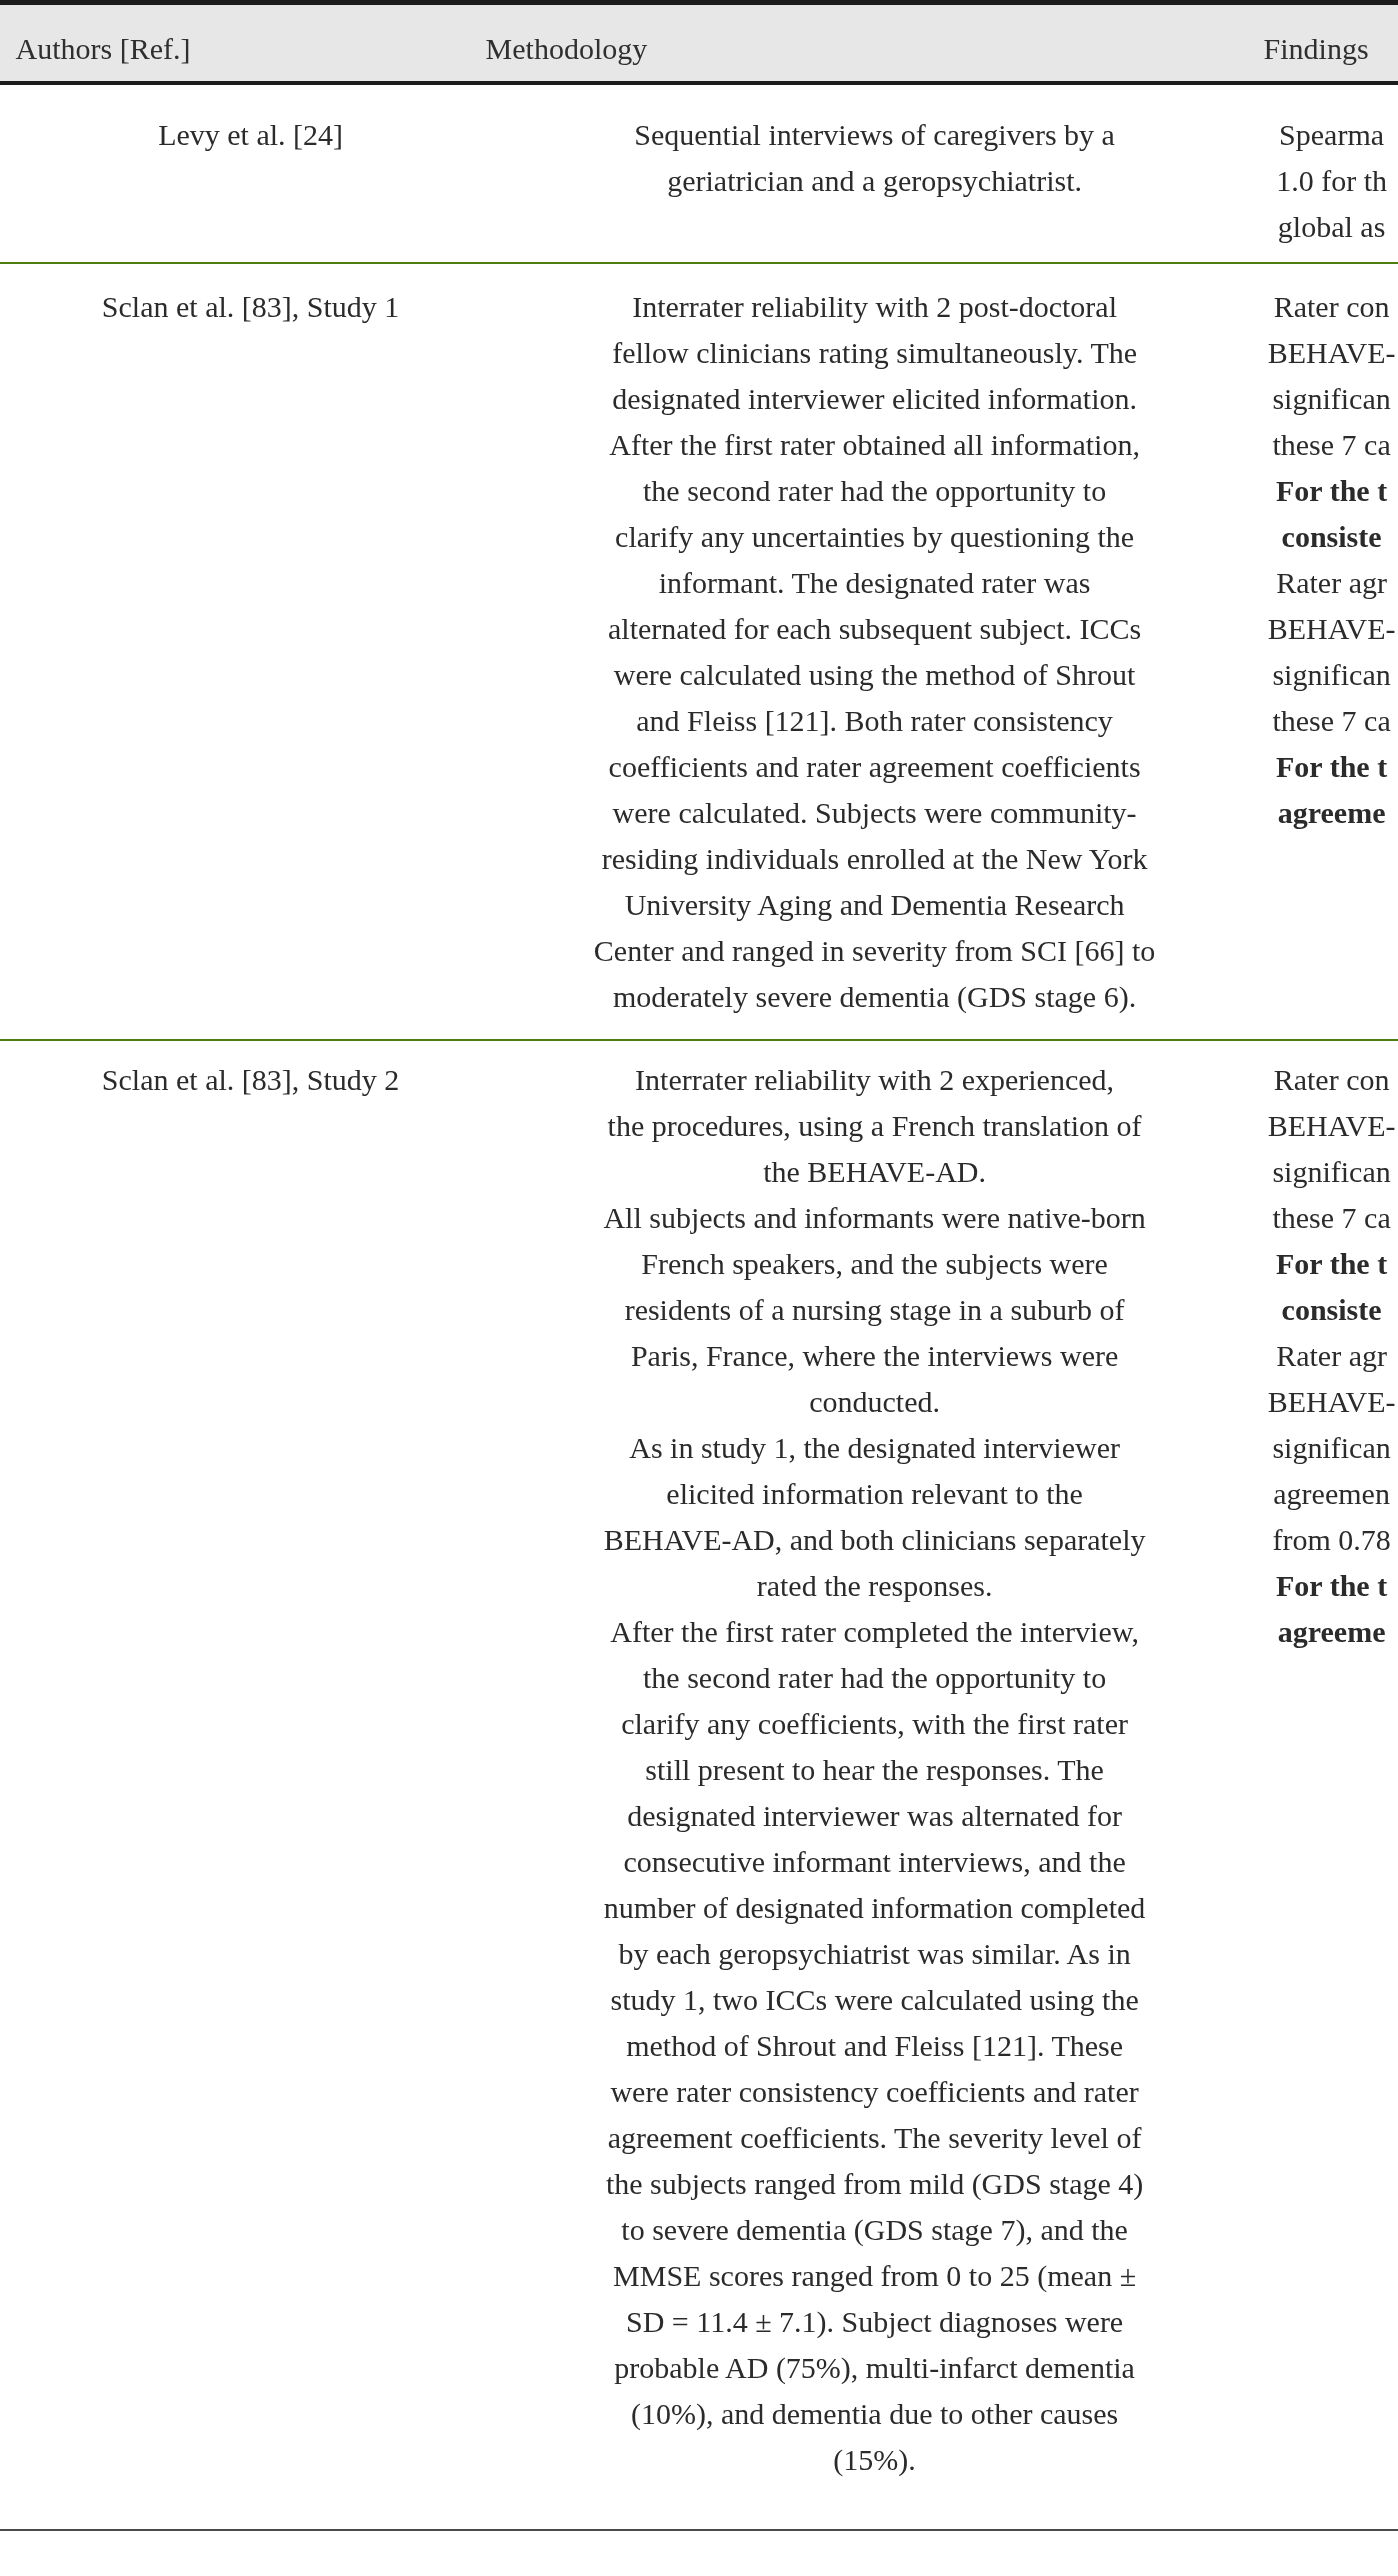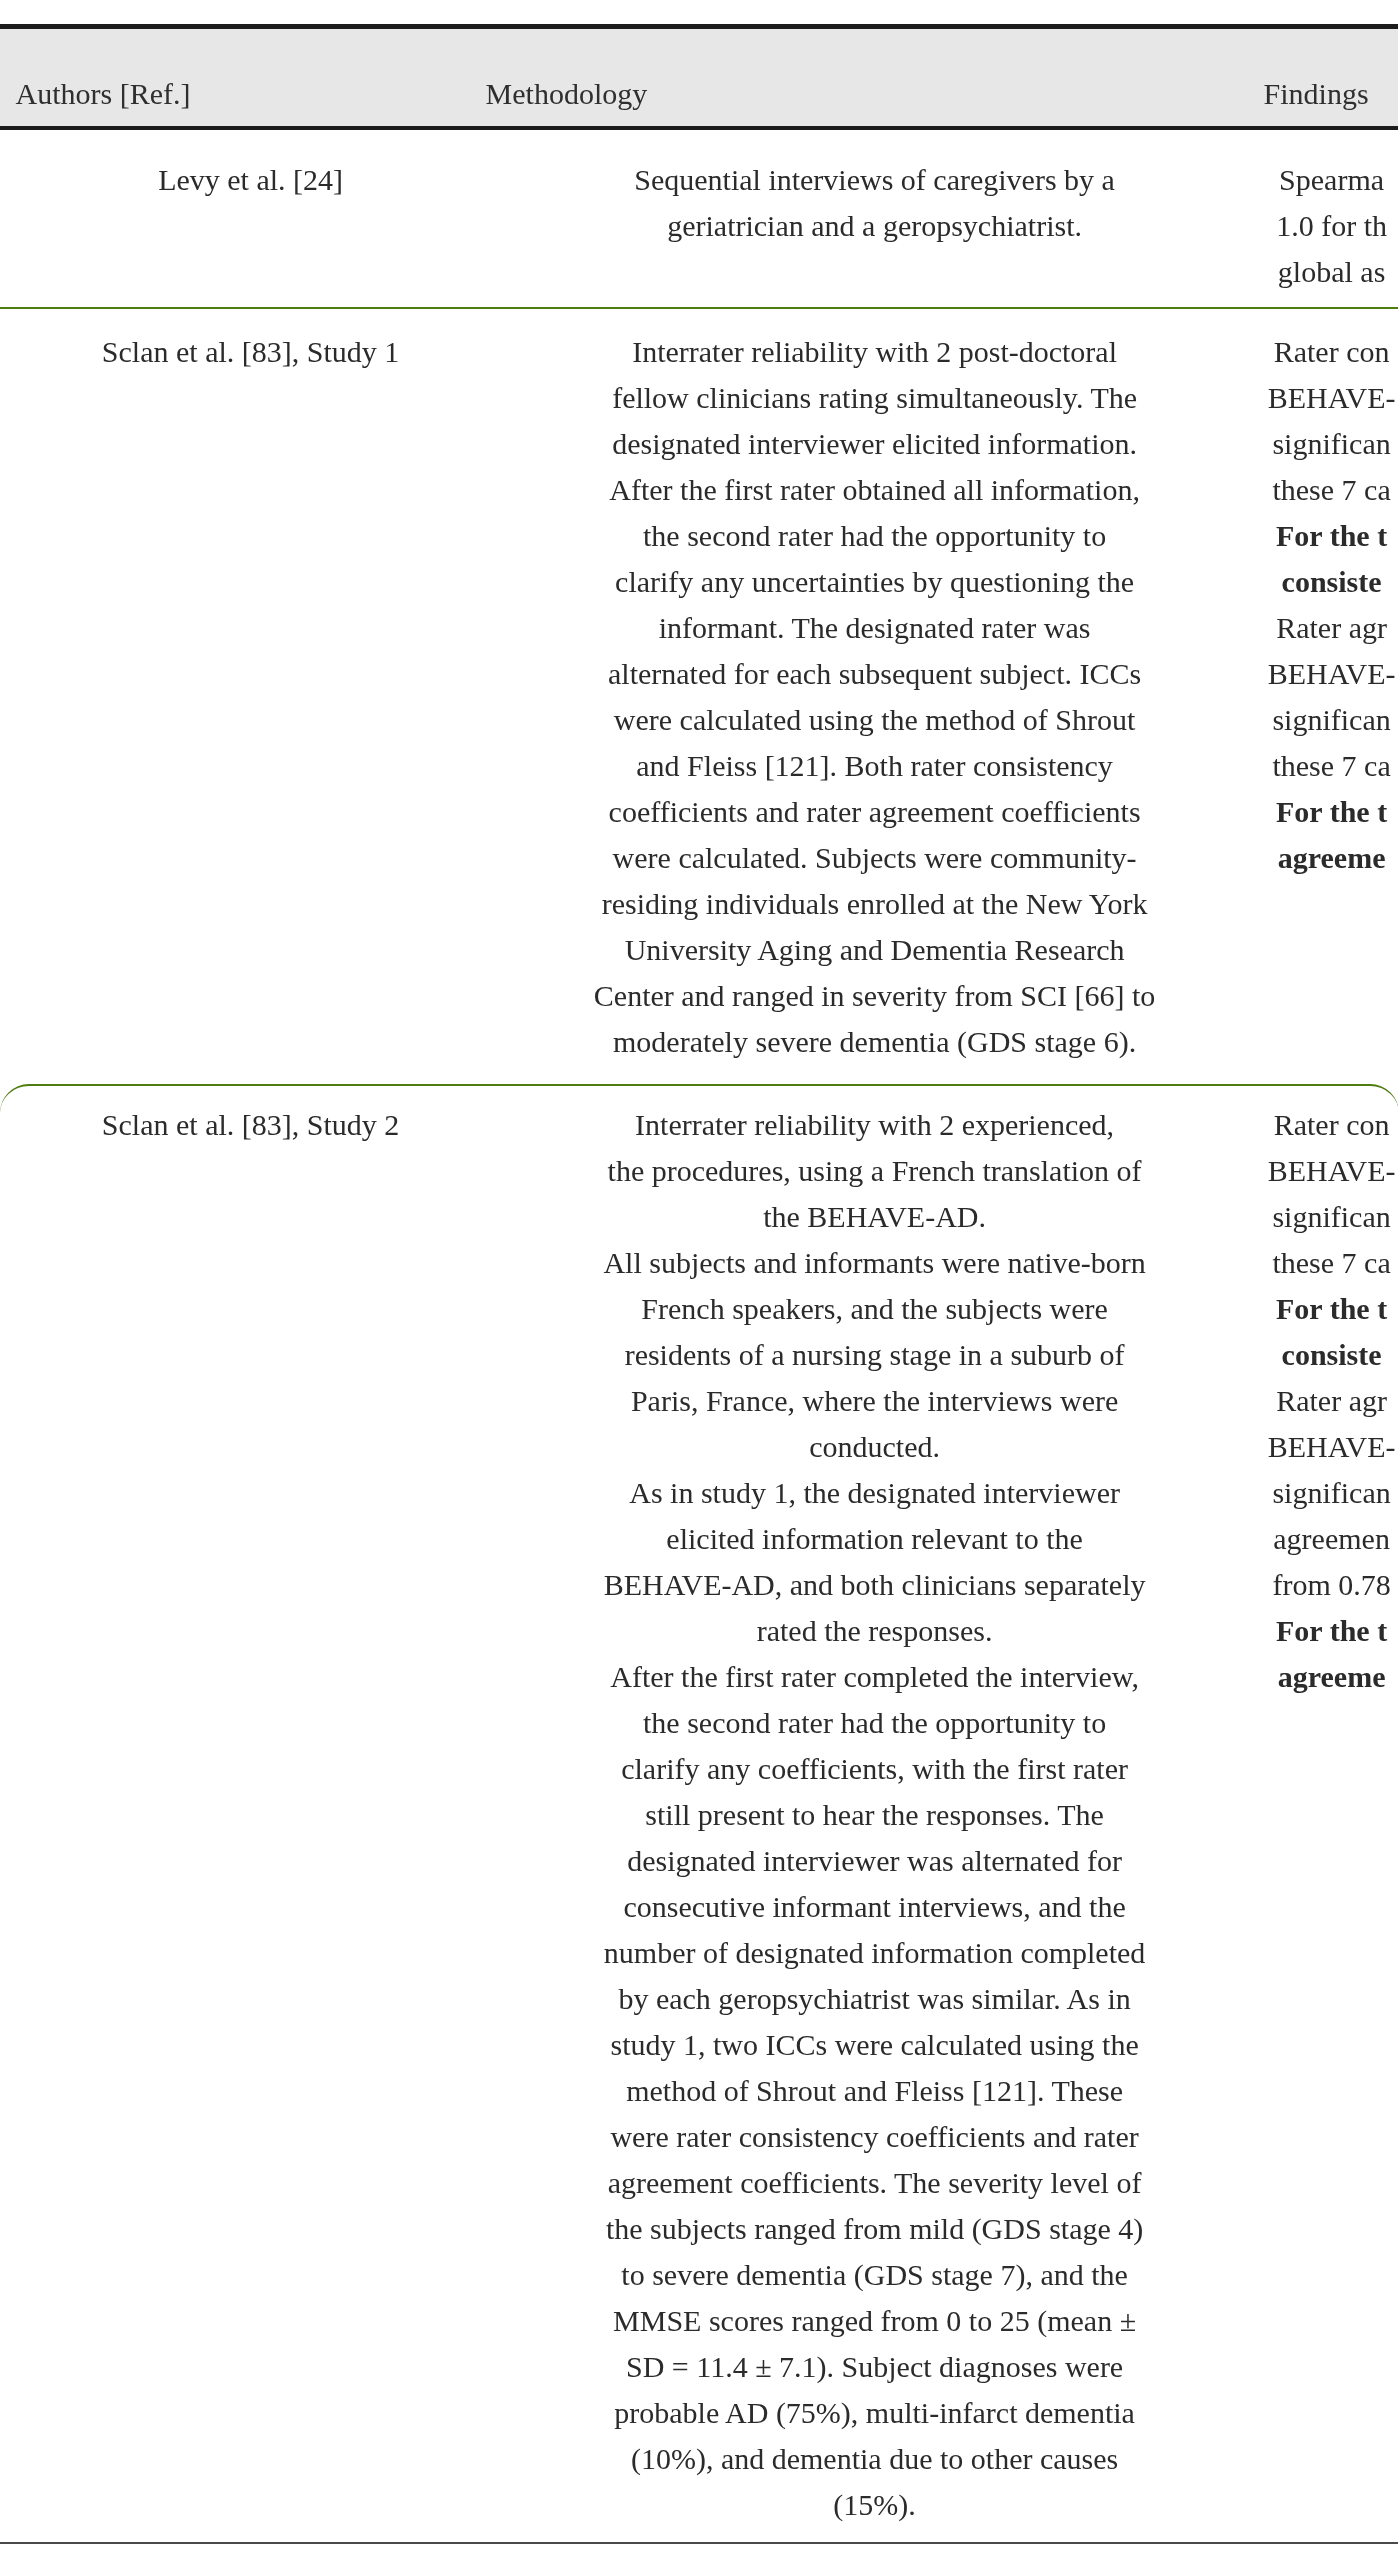--- a/index.html
+++ b/index.html
@@ -15,29 +15,28 @@
     color: #2b2b2b;
     position: relative;
   }
   .paper-table {
     width: 1399px;
     border-bottom: 2.9px solid #4a4a4a;
   }
   
   .thead {
     box-sizing: border-box;
-    height: 106px;
+    height: 85px;
     border-top: 5.9px solid #1c1c1c;
     border-bottom: 4.9px solid #1c1c1c;
     background: #e7e7e7;
     display: grid;
     grid-template-columns: 470px 778px 136px;
     padding-left: 15.6px;
     align-items: end;
-    margin-top: 24px;
   }
   .thead .th {
     font-size: 30px;
     line-height: 30px;
     padding-bottom: 16.6px;
     color: #2f2f2f;
     white-space: nowrap;
   }
   
   .trow {
@@ -45,21 +44,21 @@
     grid-template-columns: 470px 778px 136px;
     padding-left: 15.6px;
     box-sizing: border-box;
     text-align: center;
   }
   .trow + .trow {
     border-top: 2px solid #4d7c0f;
   }
   .row-levy   { padding-top: 27px; padding-bottom: 11.7px; }
   .row-sclan1 { padding-top: 20.5px; padding-bottom: 18.6px; }
-  .row-sclan2 { padding-top: 16.6px; padding-bottom: 14px; border-radius: 29px; }
+  .row-sclan2 { padding-top: 16.6px; padding-bottom: 46px; }
 
   .cell {
     font-size: 30px;
     line-height: 46px;
   }
   .author-cell {
     white-space: nowrap;
     overflow: hidden;
   }
   .findings-cell {

